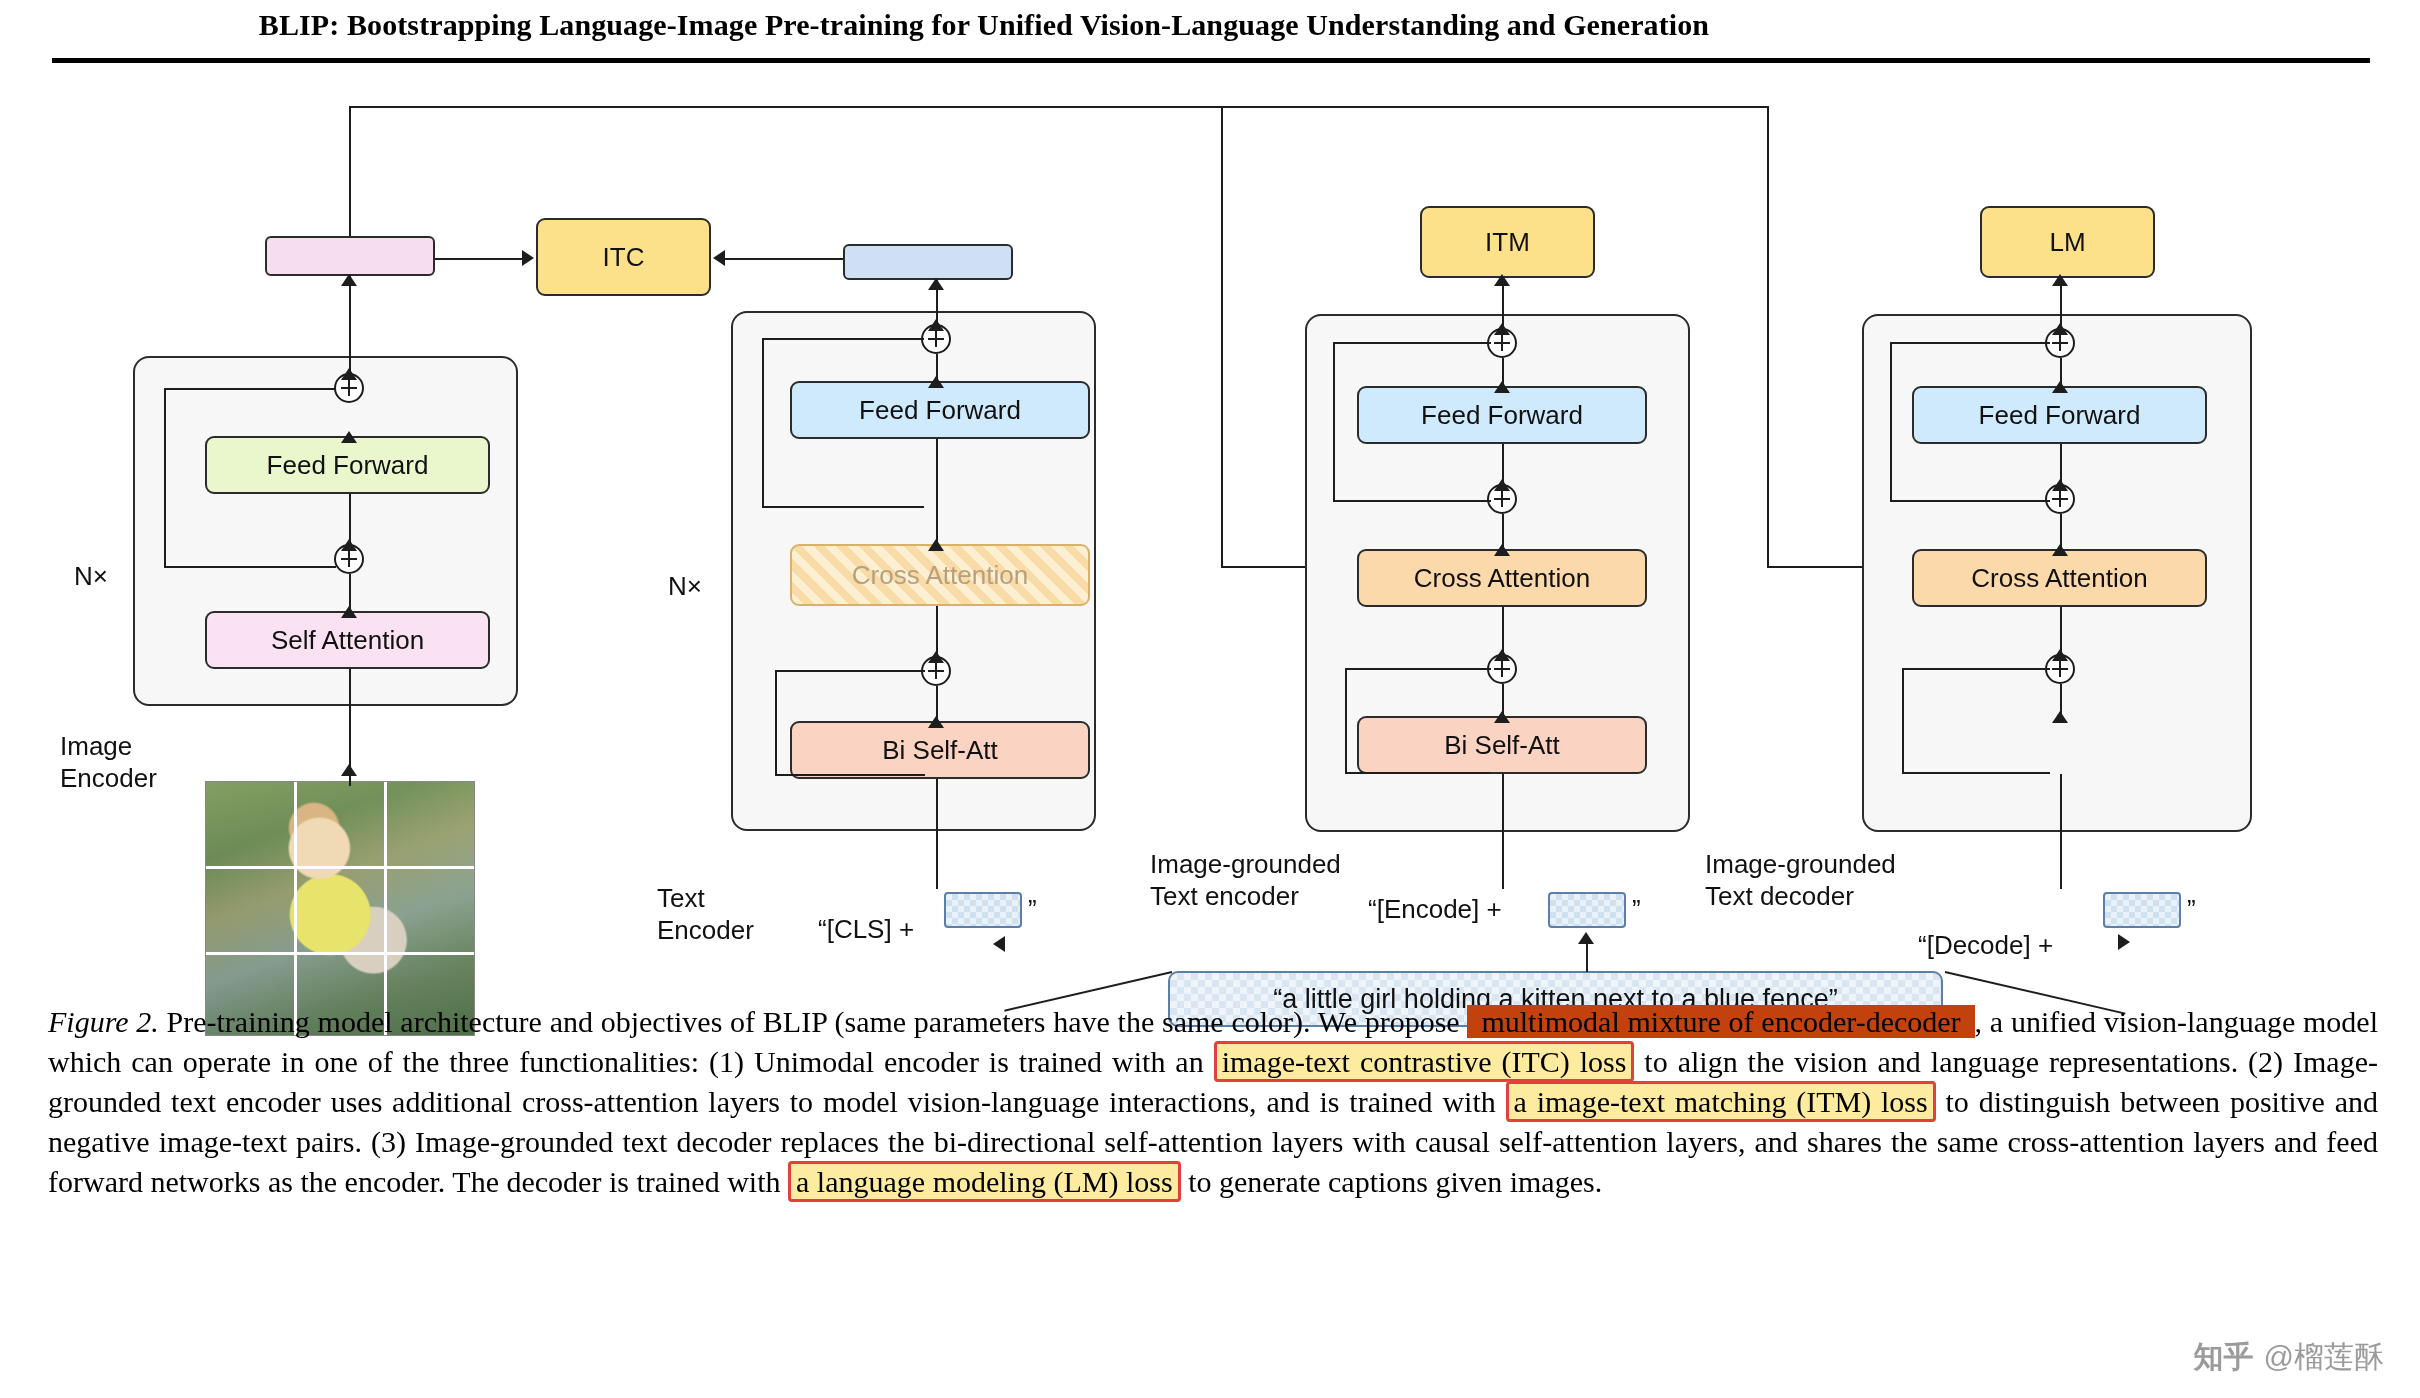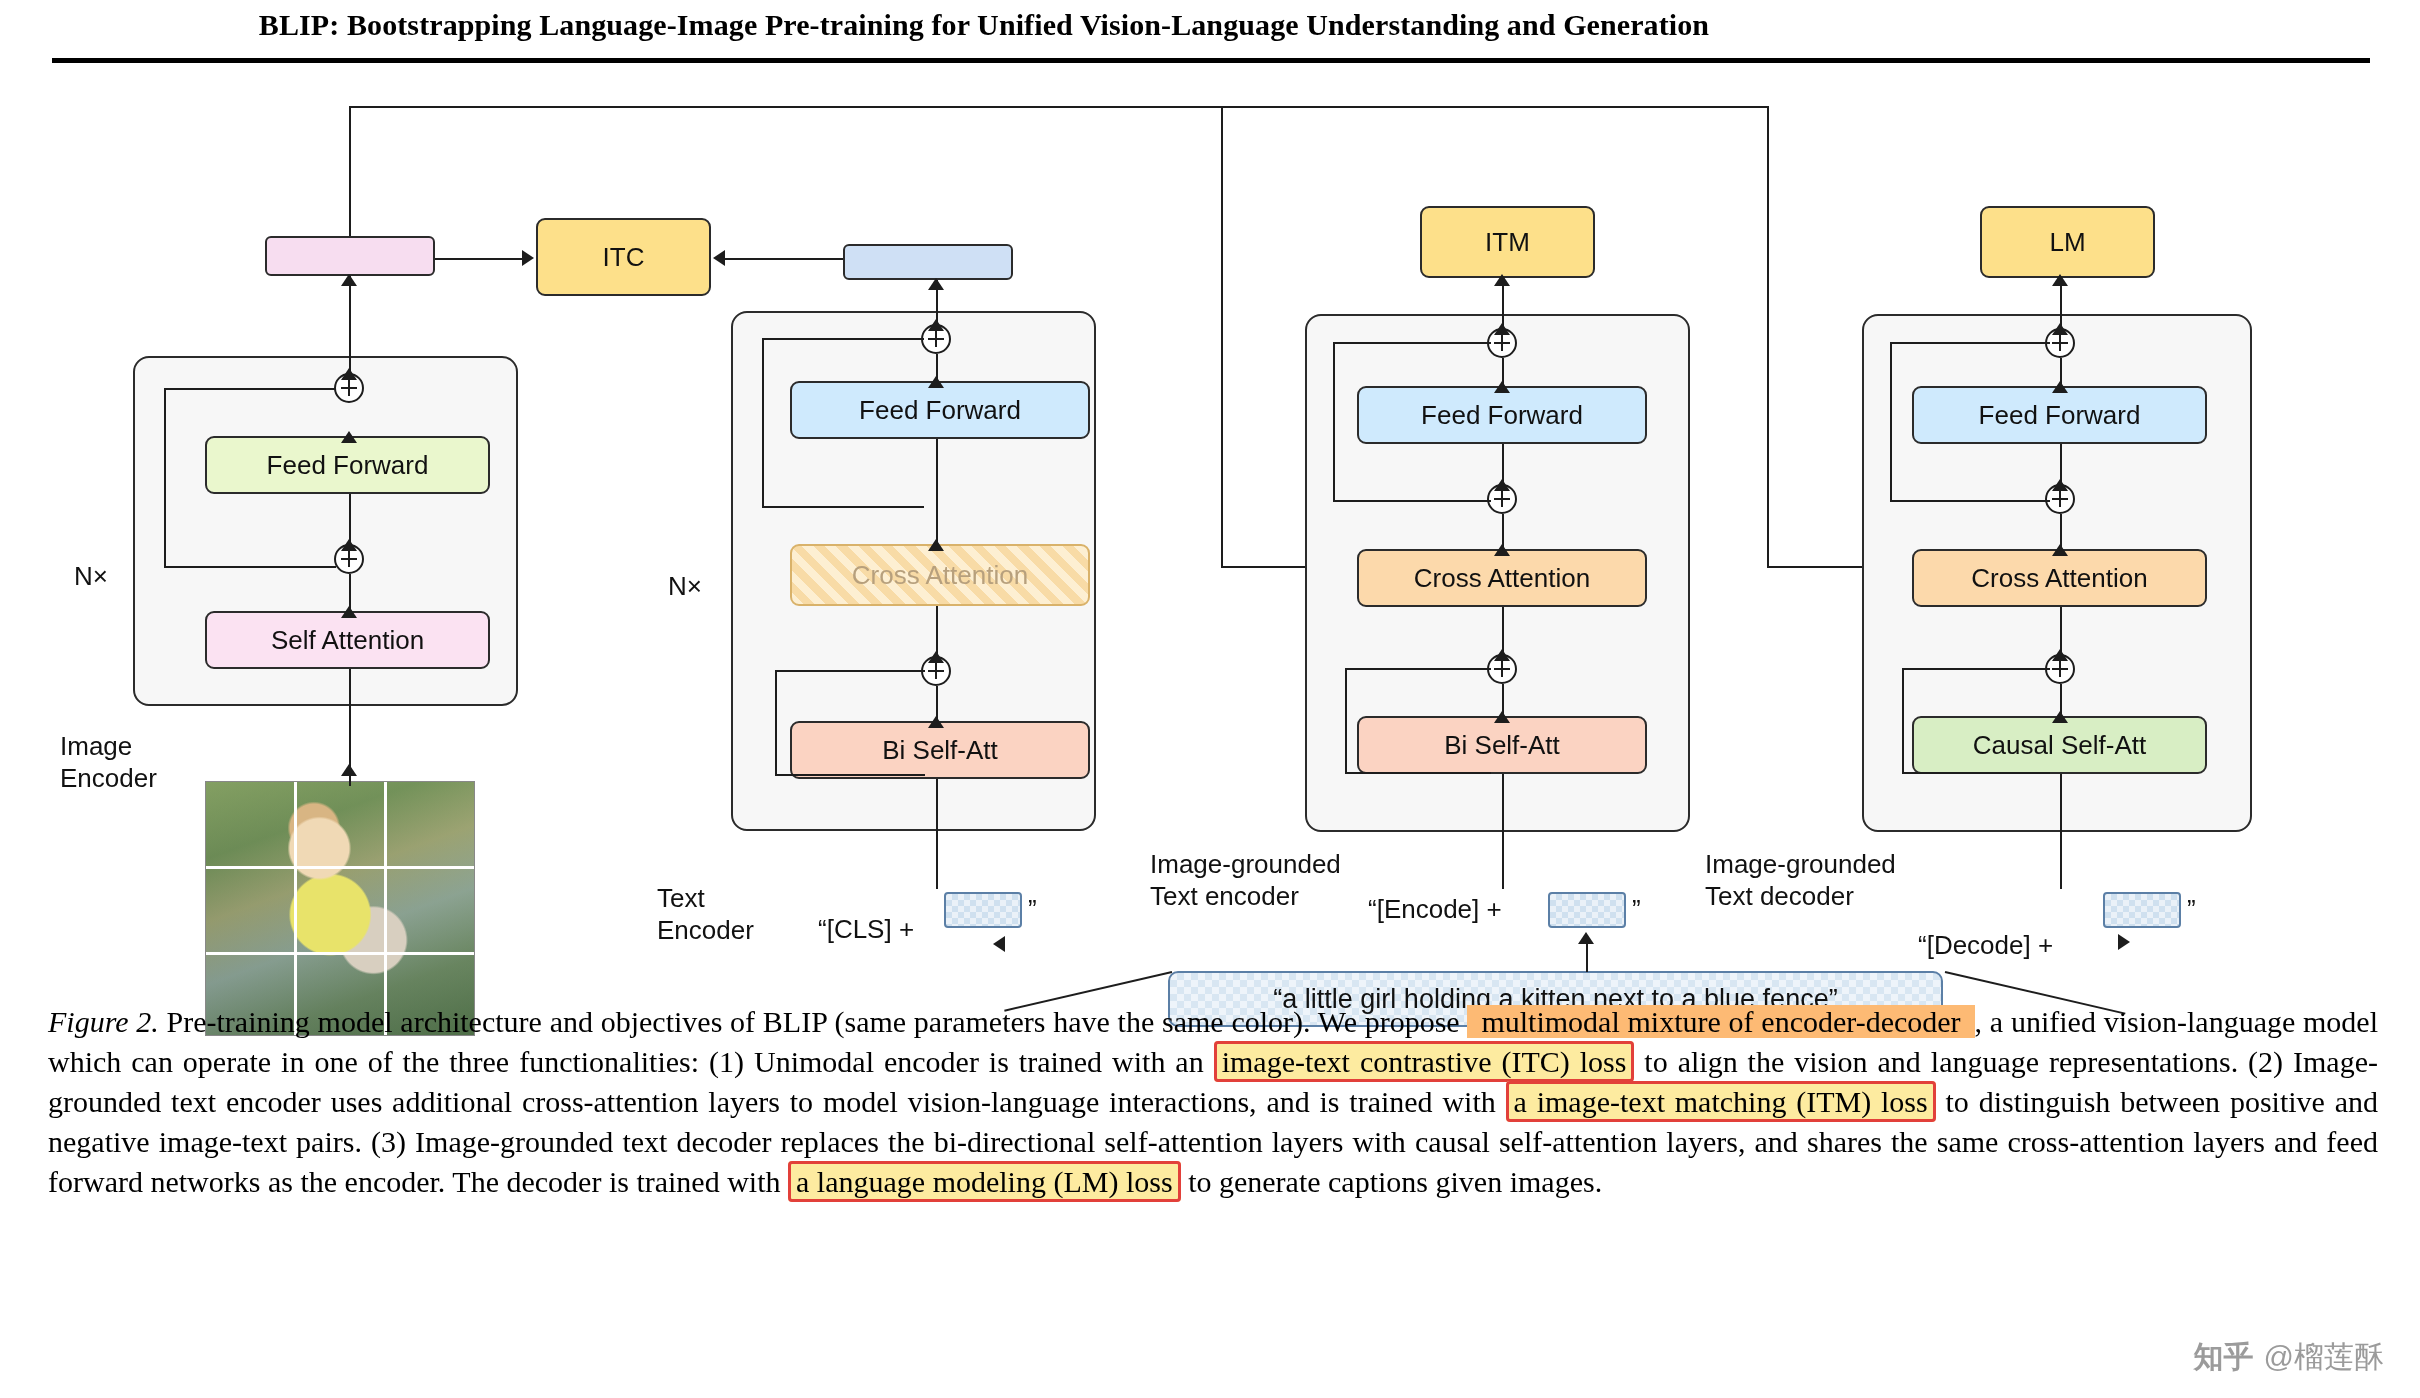--- a/index.html
+++ b/index.html
@@ -149,21 +149,21 @@
   
   .cap {
     position: absolute;
     left: 48px; top: 1002px; width: 2330px;
     font-family: "Liberation Serif", serif;
     font-size: 30px;
     line-height: 1.33;
     color: #000;
     text-align: justify;
   }
-  .hl-y { background: #fdba74; padding: 0 14px; }
+  .hl-y { background: #c2410c; padding: 0 14px; }
   .hl-box {
     background: #fdeba0;
     border: 3px solid #e2403a;
     border-radius: 4px;
     padding: 1px 5px;
   }
   .fig-em { font-style: italic; }
 
   
   .wm {
@@ -323,21 +323,20 @@
 
     <div class="lbl" style="left:1368px; top:828px;">“[Encode] +</div>
     <div class="tok" style="left:1548px; top:826px; width:78px; height:36px;"></div>
     <div class="lbl" style="left:1632px; top:828px;">”</div>
 
     <div class="node" style="left:1980px; top:140px; width:175px; height:72px; background:#fde08a;">LM</div>
 
     <div class="panel" style="left:1862px; top:248px; width:390px; height:518px;"></div>
     <div class="node" style="left:1912px; top:320px; width:295px; height:58px; background:#cfeafd;">Feed Forward</div>
     <div class="node" style="left:1912px; top:483px; width:295px; height:58px; background:#fcd9ab;">Cross Attention</div>
-    <div class="node" style="left:1912px; top:650px; width:295px; height:58px; background:#d8eec4;">Causal Self-Att</div>
 
     <div class="plus" style="left:2045px; top:262px;"></div>
     <div class="plus" style="left:2045px; top:418px;"></div>
     <div class="plus" style="left:2045px; top:588px;"></div>
 
     <div class="ln lnv" style="left:2060px; top:212px; height:50px;"></div>
     <div class="ah ah-up" style="left:2052px; top:208px;"></div>
     <div class="ln lnv" style="left:2060px; top:292px; height:28px;"></div>
     <div class="ah ah-up" style="left:2052px; top:257px;"></div>
     <div class="ln lnv" style="left:2060px; top:378px; height:40px;"></div>

